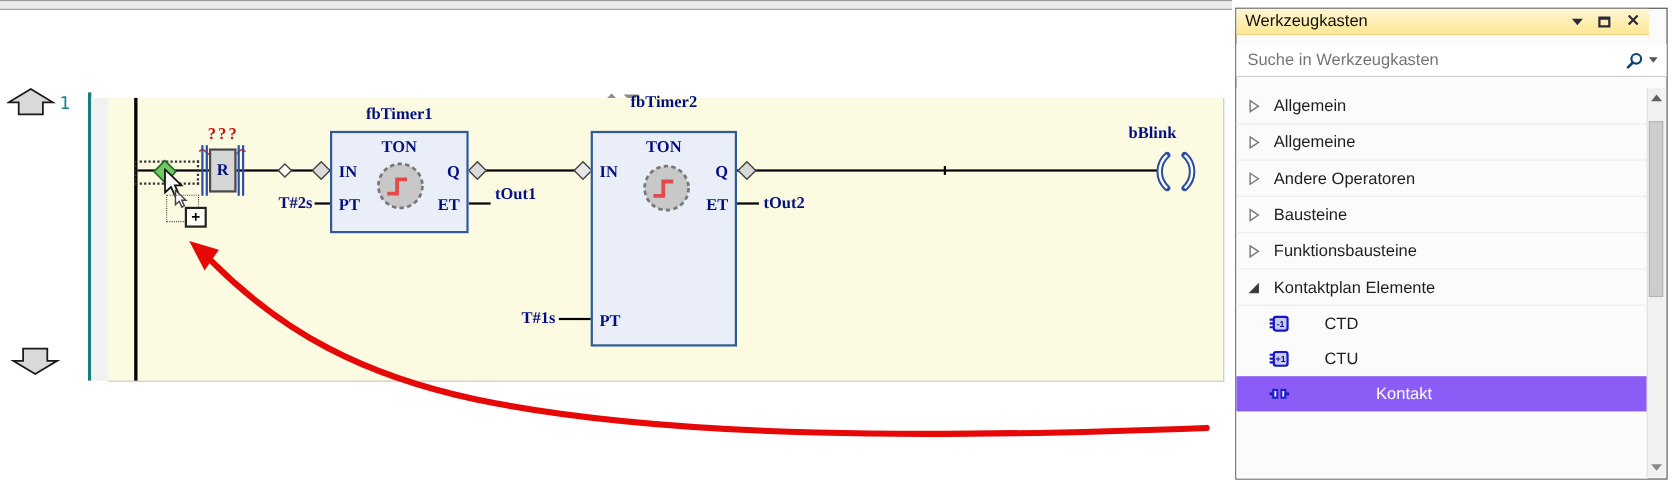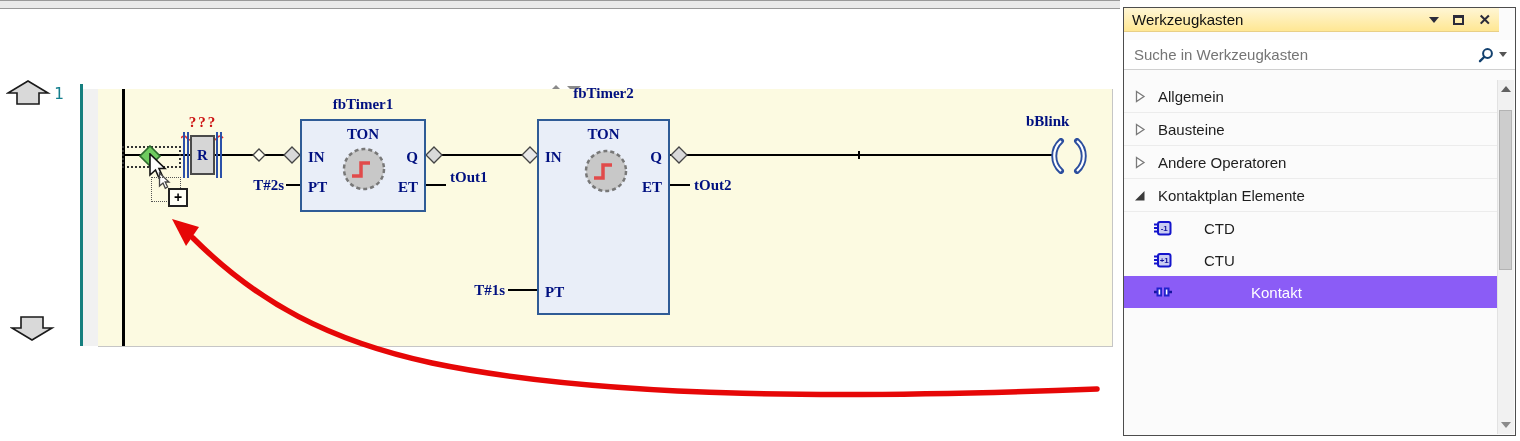--- a/index.html
+++ b/index.html
@@ -188,27 +188,39 @@
       <div class="row cat">
         <svg class="tri" viewBox="0 0 12 13">
             <polygon points="2.5,1.5 10,6.5 2.5,11.5" fill="#FFFFFF" stroke="#7A7A7A" stroke-width="1.3"></polygon>
           </svg>
         <span>Allgemein</span>
       </div>
       <div class="row cat">
         <svg class="tri" viewBox="0 0 12 13">
             <polygon points="2.5,1.5 10,6.5 2.5,11.5" fill="#FFFFFF" stroke="#7A7A7A" stroke-width="1.3"></polygon>
           </svg>
+        <span>Allgemeine</span>
+      </div>
+      <div class="row cat">
+        <svg class="tri" viewBox="0 0 12 13">
+            <polygon points="2.5,1.5 10,6.5 2.5,11.5" fill="#FFFFFF" stroke="#7A7A7A" stroke-width="1.3"></polygon>
+          </svg>
+        <span>Andere Operatoren</span>
+      </div>
+      <div class="row cat">
+        <svg class="tri" viewBox="0 0 12 13">
+            <polygon points="2.5,1.5 10,6.5 2.5,11.5" fill="#FFFFFF" stroke="#7A7A7A" stroke-width="1.3"></polygon>
+          </svg>
         <span>Bausteine</span>
       </div>
       <div class="row cat">
         <svg class="tri" viewBox="0 0 12 13">
             <polygon points="2.5,1.5 10,6.5 2.5,11.5" fill="#FFFFFF" stroke="#7A7A7A" stroke-width="1.3"></polygon>
           </svg>
-        <span>Andere Operatoren</span>
+        <span>Funktionsbausteine</span>
       </div>
       <div class="row cat">
         <svg class="tri" viewBox="0 0 12 13">
             <polygon points="10.5,2 10.5,11.5 1,11.5" fill="#3A3A3A"></polygon>
           </svg>
         <span>Kontaktplan Elemente</span>
       </div>
 
       <div class="row child">
         <span class="icon">

